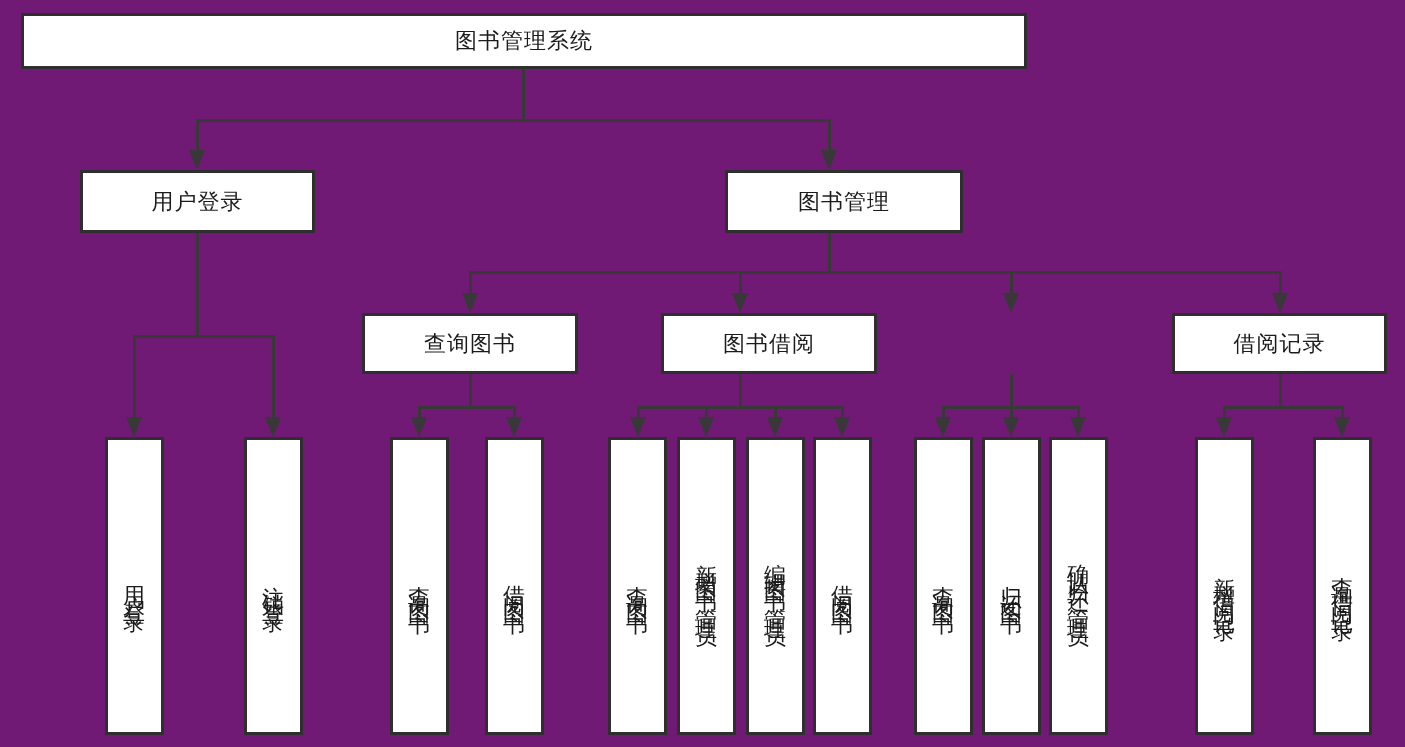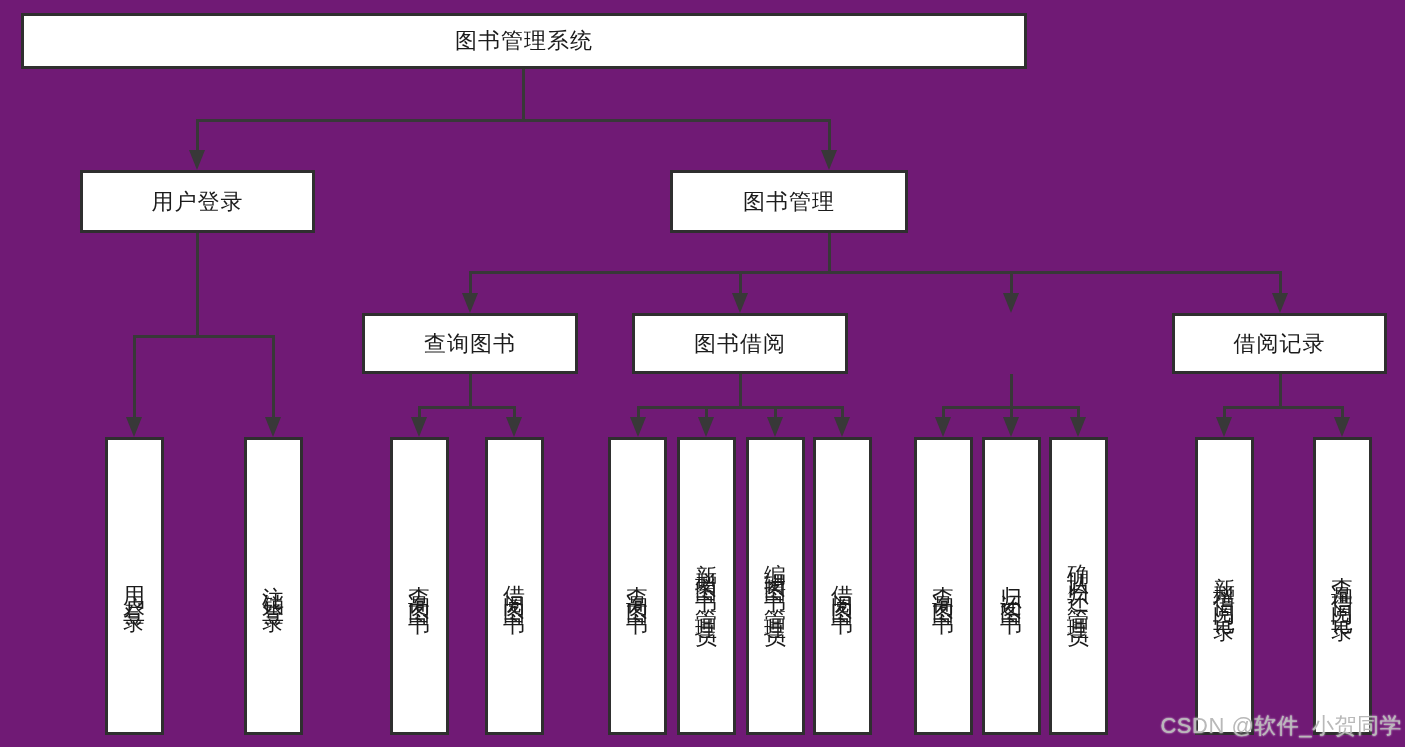--- a/index.html
+++ b/index.html
@@ -92,28 +92,28 @@
   <div class="vl" style="left:1341px;top:406px;height:14px"></div>
   <div class="arr" style="left:1334px;top:417px"></div>
 
   <div class="box h-box" style="left:21px;top:13px;width:1006px;height:56px">
     <span>图书管理系统</span>
   </div>
 
   <div class="box h-box" style="left:80px;top:170px;width:235px;height:63px">
     <span>用户登录</span>
   </div>
-  <div class="box h-box" style="left:670px;top:170px;width:238px;height:63px">
+  <div class="box h-box" style="left:725px;top:170px;width:238px;height:63px">
     <span>图书管理</span>
   </div>
 
   <div class="box h-box" style="left:362px;top:313px;width:216px;height:61px">
     <span>查询图书</span>
   </div>
-  <div class="box h-box" style="left:632px;top:313px;width:216px;height:61px">
+  <div class="box h-box" style="left:661px;top:313px;width:216px;height:61px">
     <span>图书借阅</span>
   </div>
   <div class="box h-box" style="left:1172px;top:313px;width:215px;height:61px">
     <span>借阅记录</span>
   </div>
 
   <div class="box v-box" style="left:105px;top:437px;width:59px;height:298px">
     <span>用户登录</span>
   </div>
   <div class="box v-box" style="left:244px;top:437px;width:59px;height:298px">
@@ -150,15 +150,14 @@
     <span>确认归还（管理员）</span>
   </div>
 
   <div class="box v-box" style="left:1195px;top:437px;width:59px;height:298px">
     <span>新增借阅记录</span>
   </div>
   <div class="box v-box" style="left:1313px;top:437px;width:59px;height:298px">
     <span>查询借阅记录</span>
   </div>
 
-  <div class="wm">CSDN @软件_小贺同学</div>
 
 </div>
 
 </body></html>

